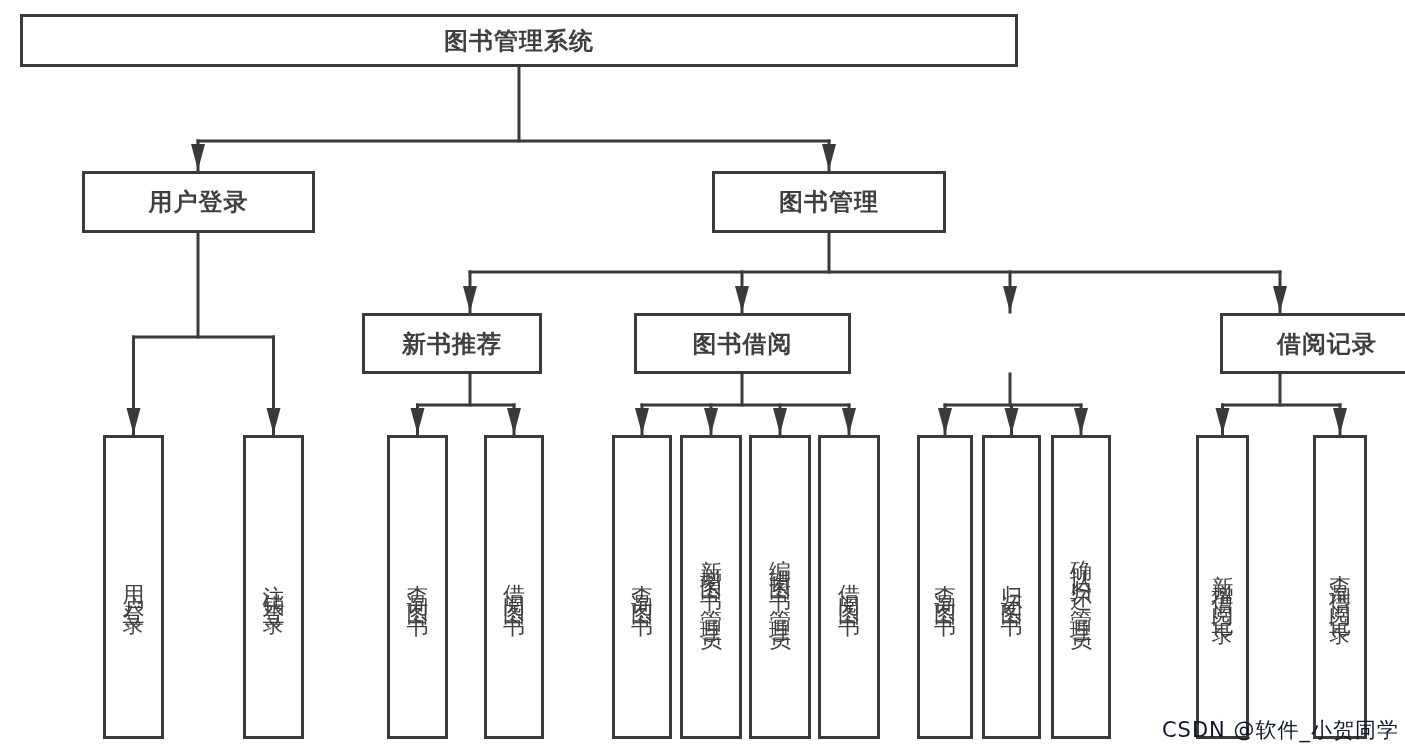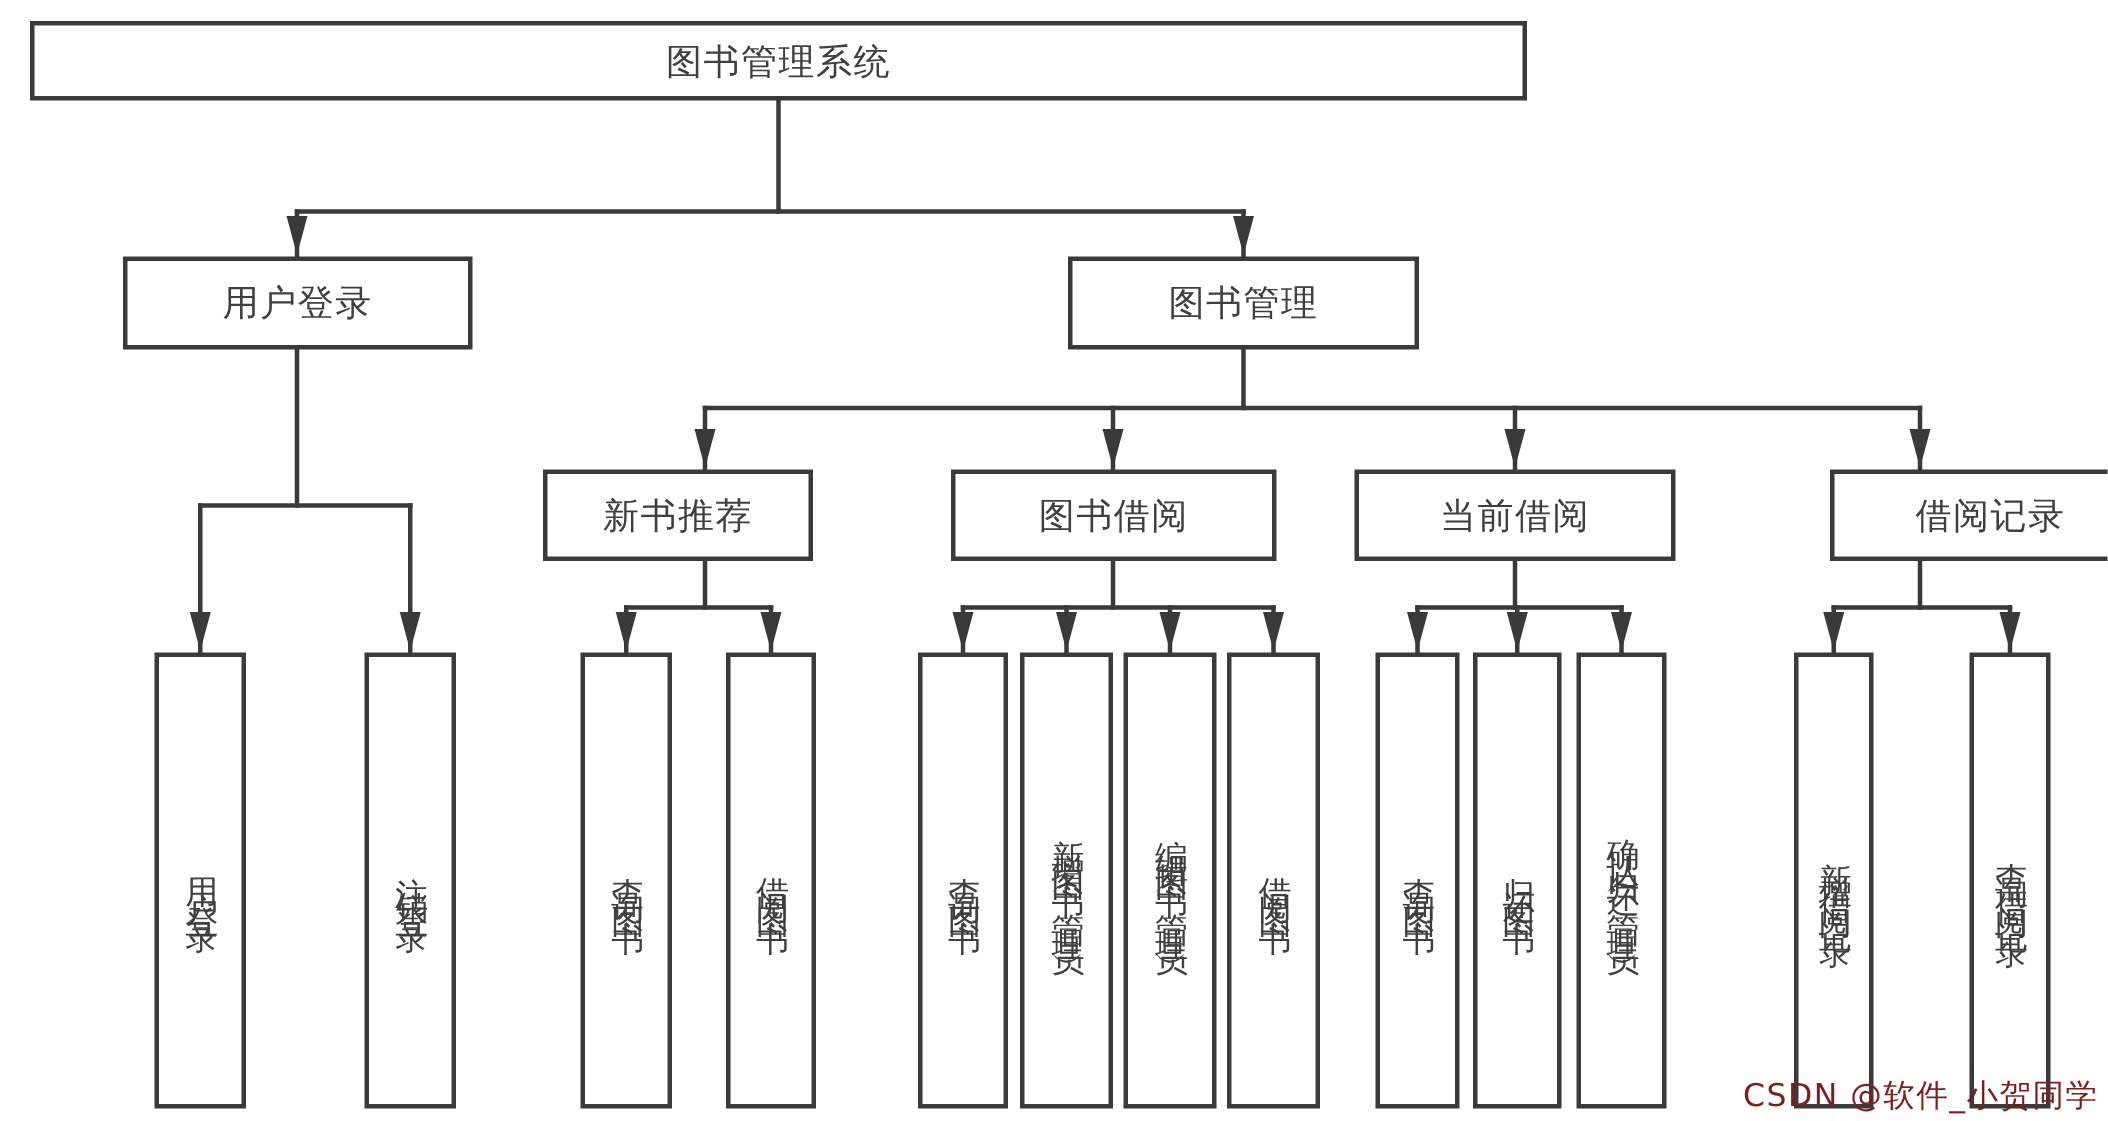--- a/index.html
+++ b/index.html
@@ -19,41 +19,41 @@
     box-sizing: border-box;
     background: #ffffff;
     border: 3px solid #3a3a3a;
     color: #3f3f3f;
     display: flex;
     align-items: center;
     justify-content: center;
     z-index: 1;
     white-space: nowrap;
   }
-  .h { font-size: 24px; letter-spacing: 1px; }
+  .h { font-size: 24px; letter-spacing: 1px; font-weight: bold; }
   .v {
     writing-mode: vertical-rl;
     font-size: 22px;
     letter-spacing: 10px;
     white-space: normal;
   }
   #connectors {
     position: absolute;
     left: 0; top: 0;
     z-index: 2;
     pointer-events: none;
   }
   #connectors line { stroke: #3a3a3a; stroke-width: 3; stroke-linecap: square; }
   .watermark {
     position: absolute;
     right: 6px;
     top: 716px;
     z-index: 3;
     font-size: 21px;
-    color: #7f1d1d;
+    color: #0f172a;
     letter-spacing: 1px;
   }
 </style>
 </head>
 <body>
 
 <div id="stage">
 
   <svg id="connectors" width="1405" height="747" viewBox="0 0 1405 747">
     <defs>
@@ -103,21 +103,20 @@
     <line x1="1340" y1="405" x2="1340" y2="434" marker-end="url(#ah)"></line>
   </svg>
 
   <div class="box h" style="left:20px; top:14px; width:998px; height:53px">图书管理系统</div>
 
   <div class="box h" style="left:82px; top:171px; width:233px; height:62px">用户登录</div>
   <div class="box h" style="left:712px; top:171px; width:234px; height:62px">图书管理</div>
 
   <div class="box h" style="left:362px; top:313px; width:180px; height:61px">新书推荐</div>
   <div class="box h" style="left:634px; top:313px; width:217px; height:61px">图书借阅</div>
-  <div class="box h" style="left:903px; top:313px; width:214px; height:61px">当前借阅</div>
   <div class="box h" style="left:1220px; top:313px; width:214px; height:61px">借阅记录</div>
 
   <div class="box v" style="left:103px; top:435px; width:61px; height:304px">用户登录</div>
   <div class="box v" style="left:243px; top:435px; width:61px; height:304px">注销登录</div>
 
   <div class="box v" style="left:387px; top:435px; width:61px; height:304px">查询图书</div>
   <div class="box v" style="left:484px; top:435px; width:60px; height:304px">借阅图书</div>
 
   <div class="box v" style="left:612px; top:435px; width:60px; height:304px">查询图书</div>
   <div class="box v" style="left:680px; top:435px; width:62px; height:304px">新增图书（管理员）</div>

